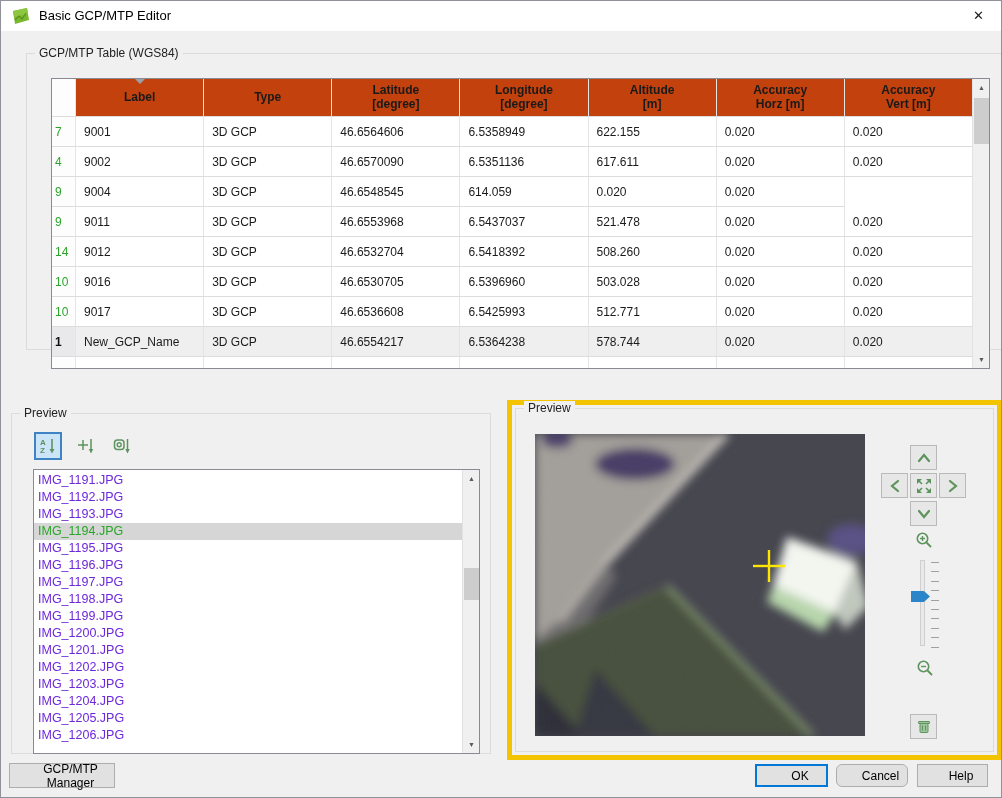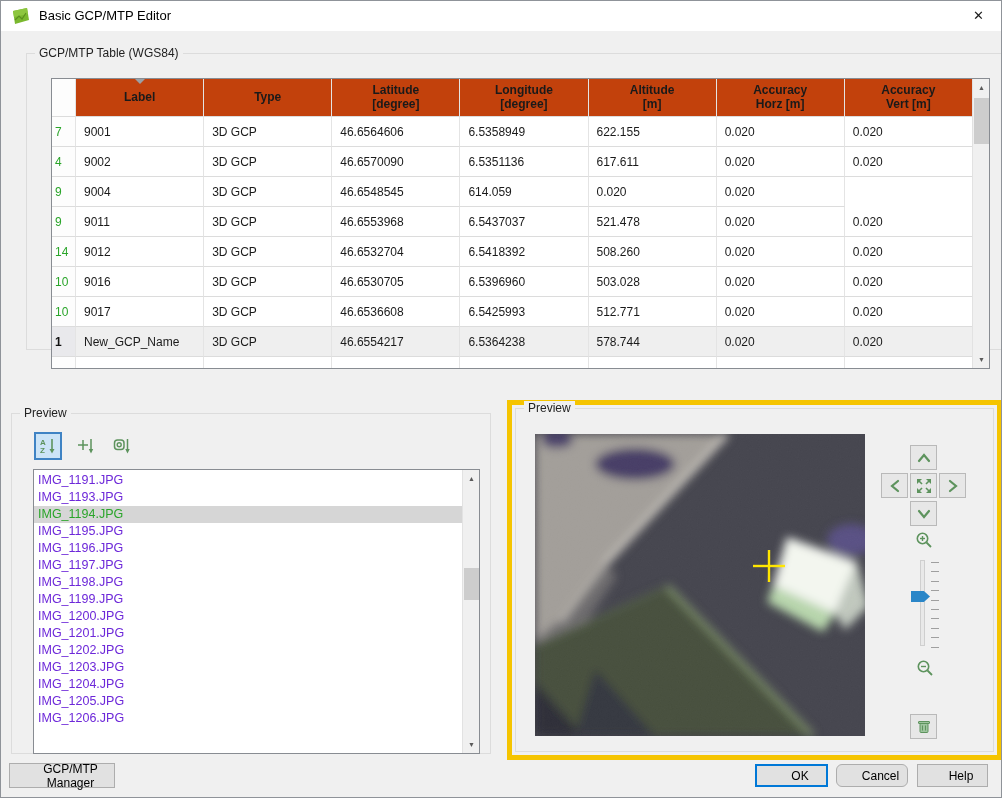--- a/index.html
+++ b/index.html
@@ -235,20 +235,21 @@
         <rect x="1.5" y="3" width="9.5" height="9.5" rx="3" fill="none" stroke="#5d935d" stroke-width="1.5"></rect>
         <circle cx="6.2" cy="7.8" r="2" fill="none" stroke="#5d935d" stroke-width="1.4"></circle>
         <line x1="14.5" y1="2" x2="14.5" y2="13" stroke="#5d935d" stroke-width="1.5"></line>
         <polygon points="12.3,12 16.7,12 14.5,16.5" fill="#5d935d"></polygon>
       </svg>
     </div>
 
     <div class="imglist">
       <div style="padding-top:2px;">
         <div class="img-item">IMG_1191.JPG</div>
+        <div class="img-item">IMG_1192.JPG</div>
         <div class="img-item">IMG_1193.JPG</div>
         <div class="img-item sel">IMG_1194.JPG</div>
         <div class="img-item">IMG_1195.JPG</div>
         <div class="img-item">IMG_1196.JPG</div>
         <div class="img-item">IMG_1197.JPG</div>
         <div class="img-item">IMG_1198.JPG</div>
         <div class="img-item">IMG_1199.JPG</div>
         <div class="img-item">IMG_1200.JPG</div>
         <div class="img-item">IMG_1201.JPG</div>
         <div class="img-item">IMG_1202.JPG</div>

